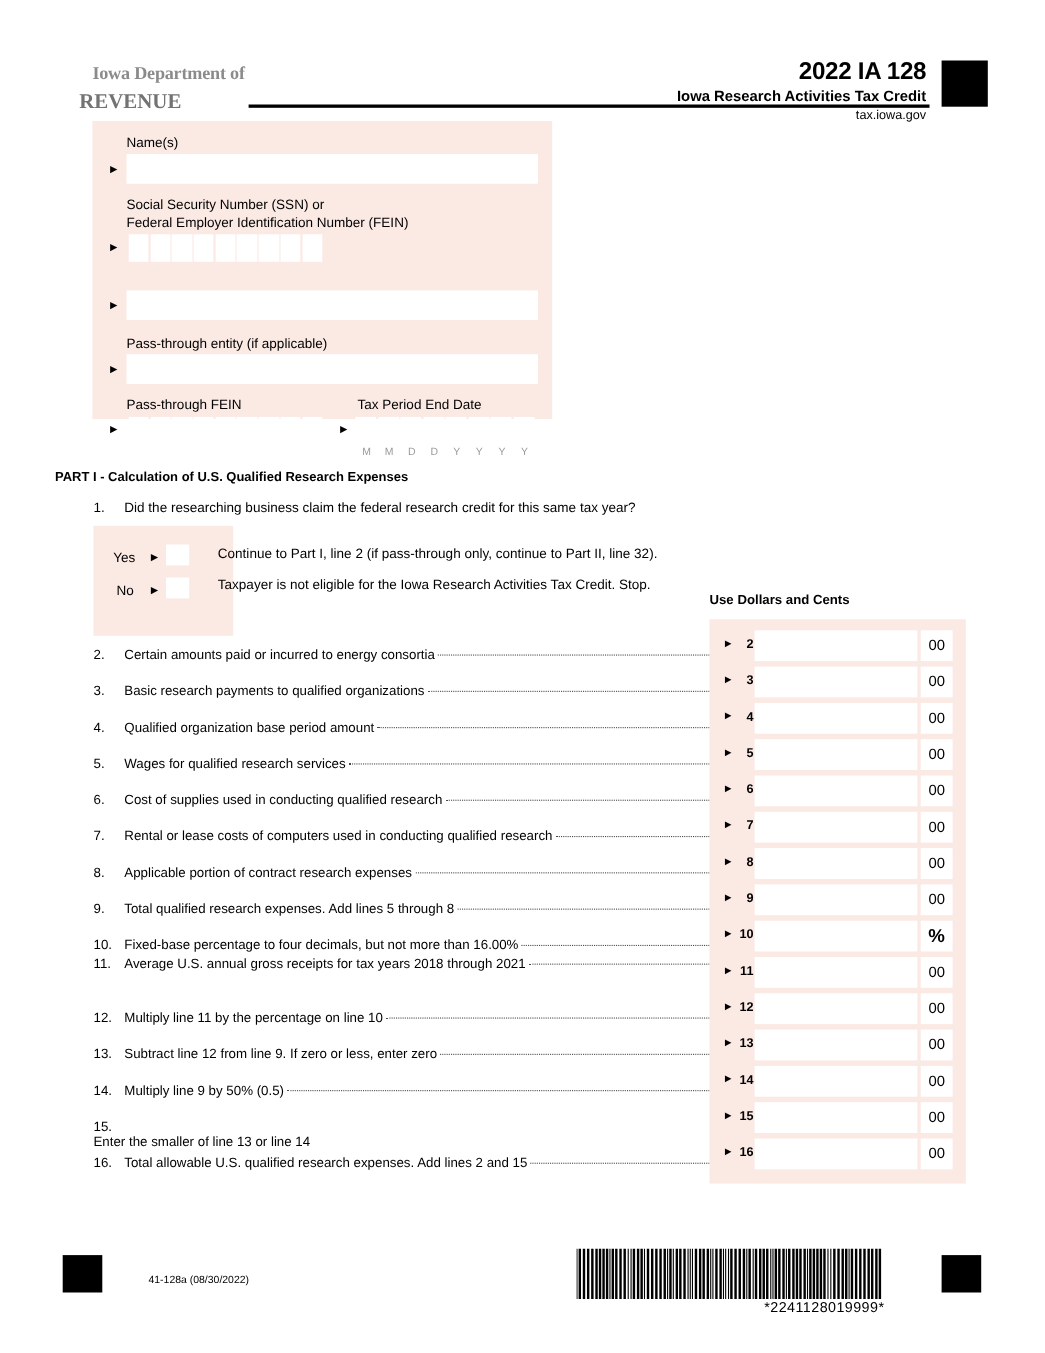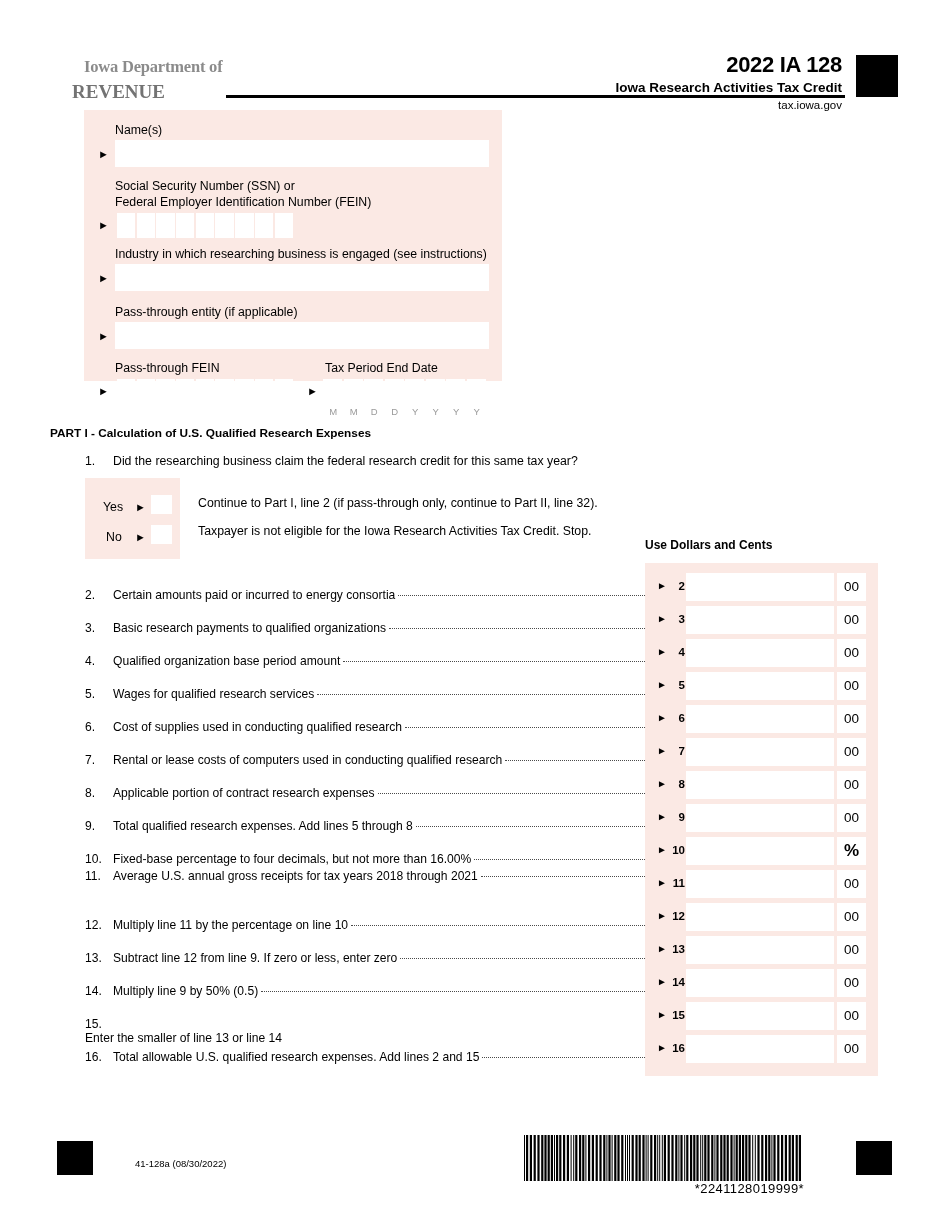--- a/index.html
+++ b/index.html
@@ -156,22 +156,23 @@
   }
   .q1-text {
     position: absolute;
     left: 113px; top: 454px;
     font-size: 12.3px;
     white-space: nowrap;
   }
   .yesno-panel {
     position: absolute;
     left: 85px; top: 478px;
-    width: 95px; height: 81px;
+    width: 95px; height: 100px;
     background: #fbe9e4;
+    padding-left: 32px;
   }
   .yn-label {
     position: absolute;
     font-size: 12.3px;
   }
   .yn-box {
     position: absolute;
     width: 21px; height: 19px;
     background: #ffffff;
   }
@@ -327,21 +328,20 @@
       <div class="charbox"></div>
       <div class="charbox"></div>
       <div class="charbox"></div>
       <div class="charbox"></div>
       <div class="charbox"></div>
       <div class="charbox"></div>
       <div class="charbox"></div>
       <div class="charbox"></div>
     </div>
 
-    <div class="fld-label" style="left:31px; top:137px;">Industry in which researching business is engaged (see instructions)</div>
     <div class="arrow" style="left:14px; top:163px;">►</div>
     <div class="text-box" style="left:31px; top:154px; width:374px; height:27px;"></div>
 
     <div class="fld-label" style="left:31px; top:195px;">Pass-through entity (if applicable)</div>
     <div class="arrow" style="left:14px; top:221px;">►</div>
     <div class="text-box" style="left:31px; top:212px; width:374px; height:27px;"></div>
 
     <div class="fld-label" style="left:31px; top:251px;">Pass-through FEIN</div>
     <div class="fld-label" style="left:241px; top:251px;">Tax Period End Date</div>
 

